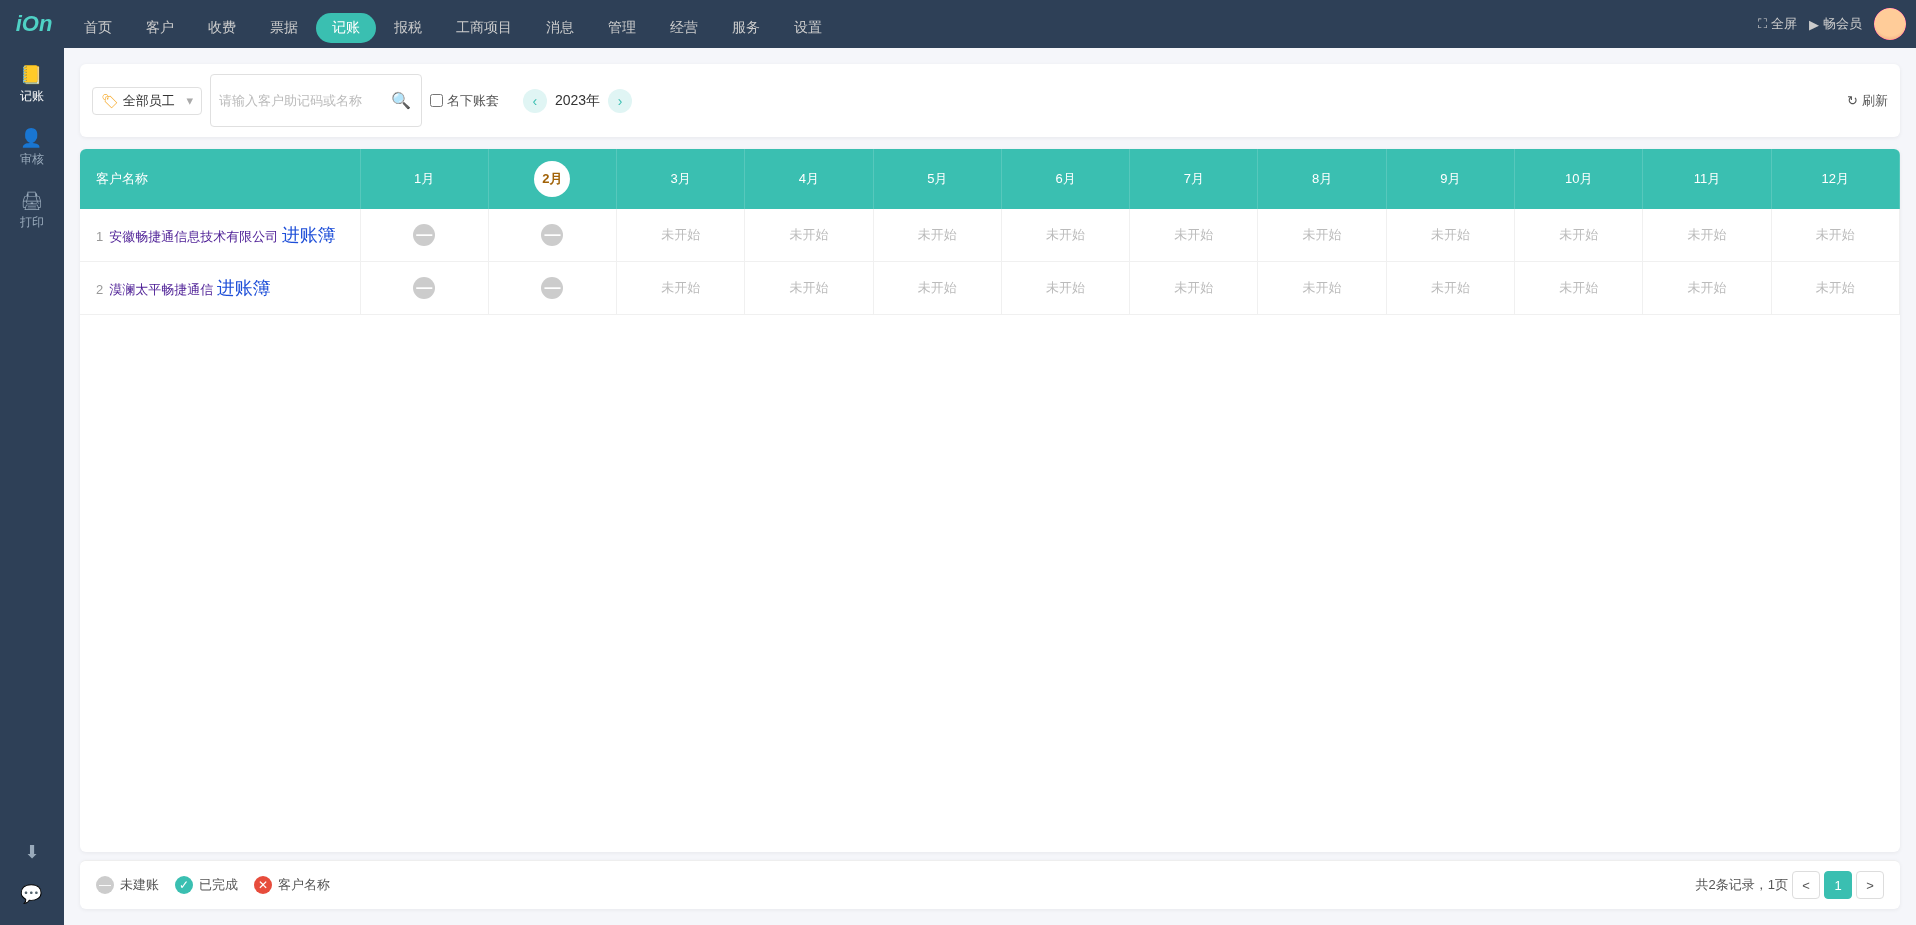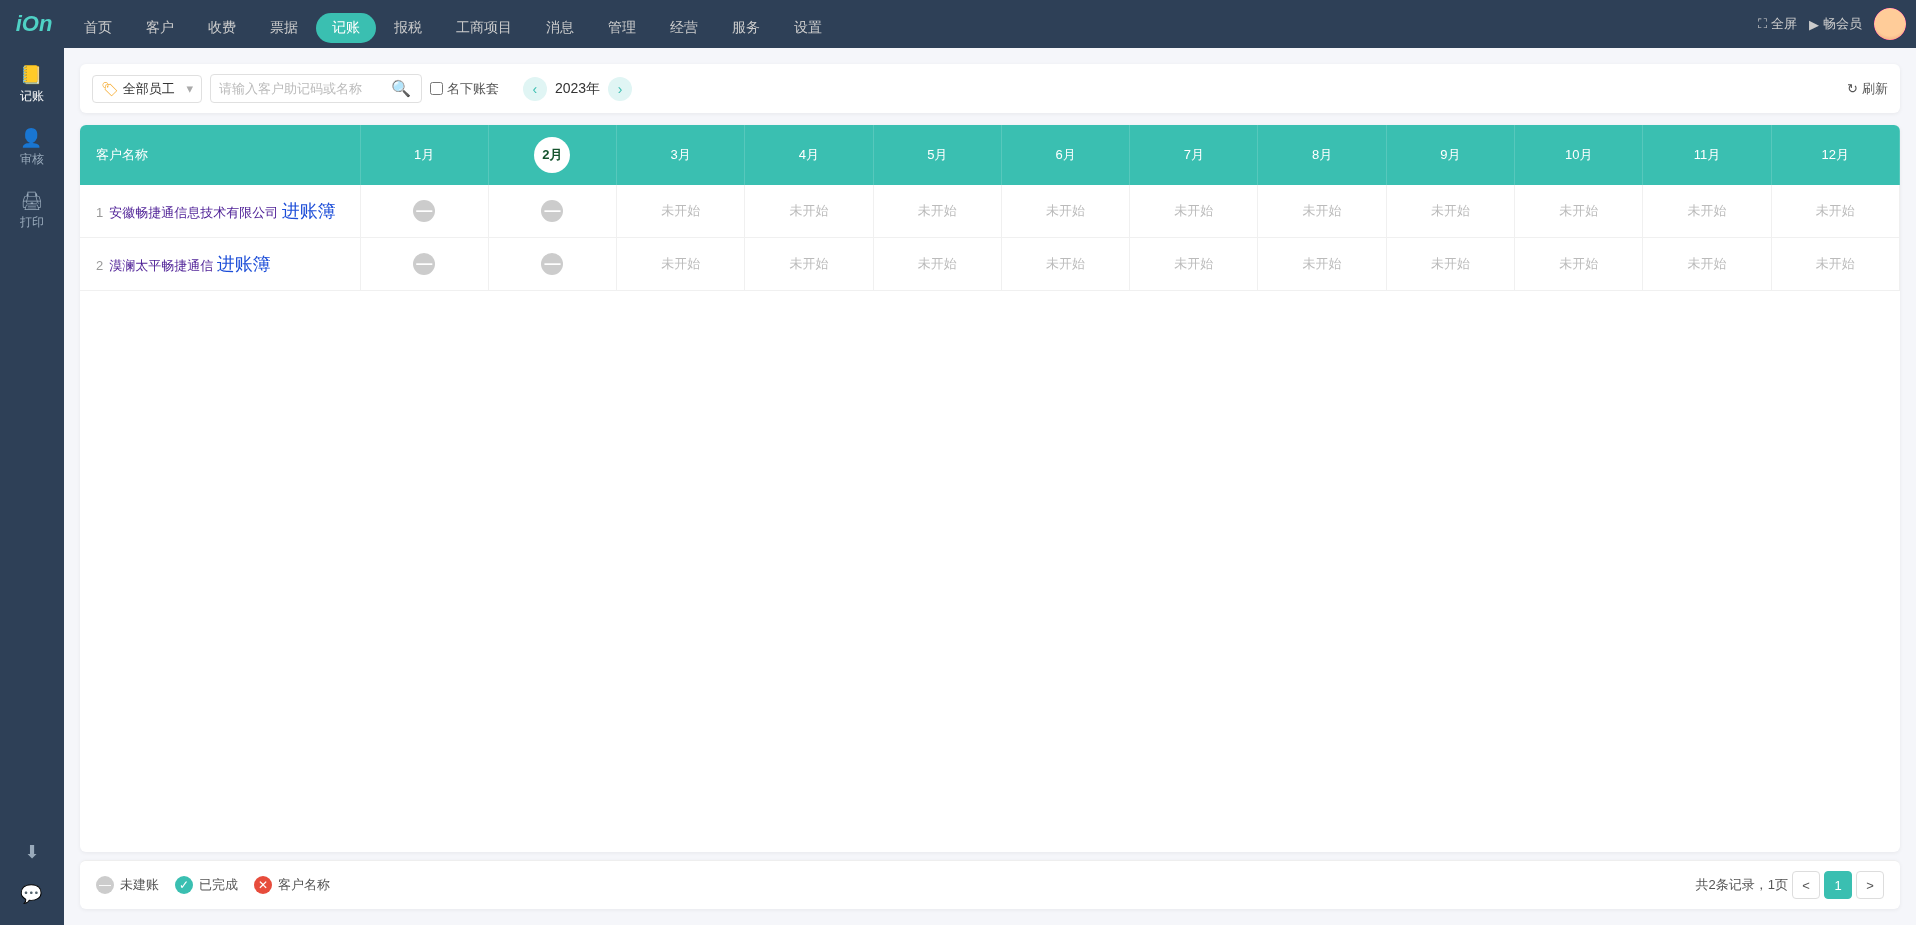--- a/index.html
+++ b/index.html
@@ -160,21 +160,21 @@
     .dropdown-select .icon-tag {
       color: #f5a623;
       font-size: 14px;
     }
     .dropdown-arrow { color: #aaa; margin-left: auto; }
     .search-input-wrap {
       display: flex;
       align-items: center;
       border: 1px solid #e0e0e0;
       border-radius: 4px;
-      padding: 4px 8px;
+      padding: 16px 8px;
       background: #fff;
       min-width: 200px;
     }
     .search-input-wrap input {
       border: none;
       outline: none;
       font-size: 13px;
       color: #333;
       width: 170px;
       background: transparent;
@@ -256,21 +256,21 @@
       text-align: left;
       padding-left: 16px;
       width: 280px;
     }
     .month-circle {
       display: inline-flex;
       width: 36px;
       height: 36px;
       background: #fff;
       border-radius: 50%;
-      color: #14532d;
+      color: #a16207;
       align-items: center;
       justify-content: center;
       font-weight: bold;
     }
     tbody tr {
       border-bottom: 1px solid #f0f0f0;
     }
     tbody td {
       padding: 14px 8px;
       text-align: center;

